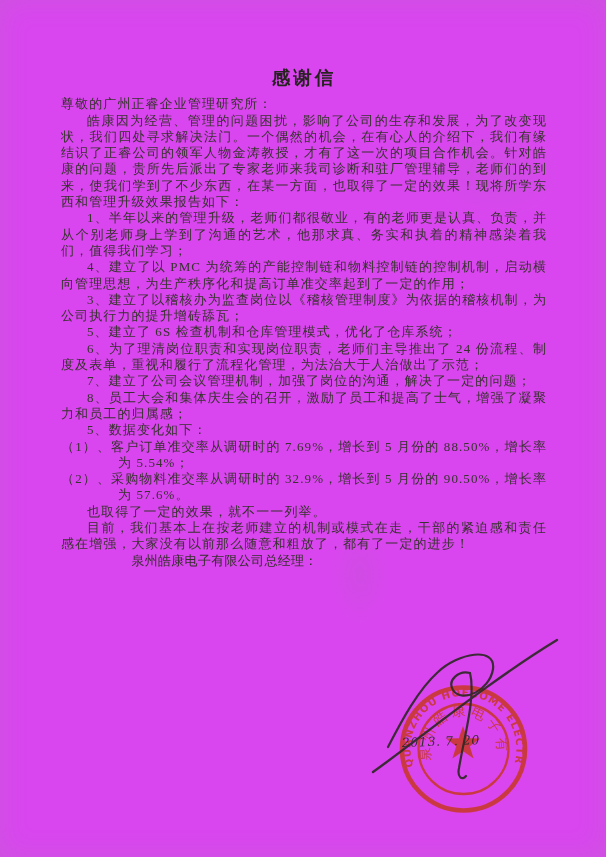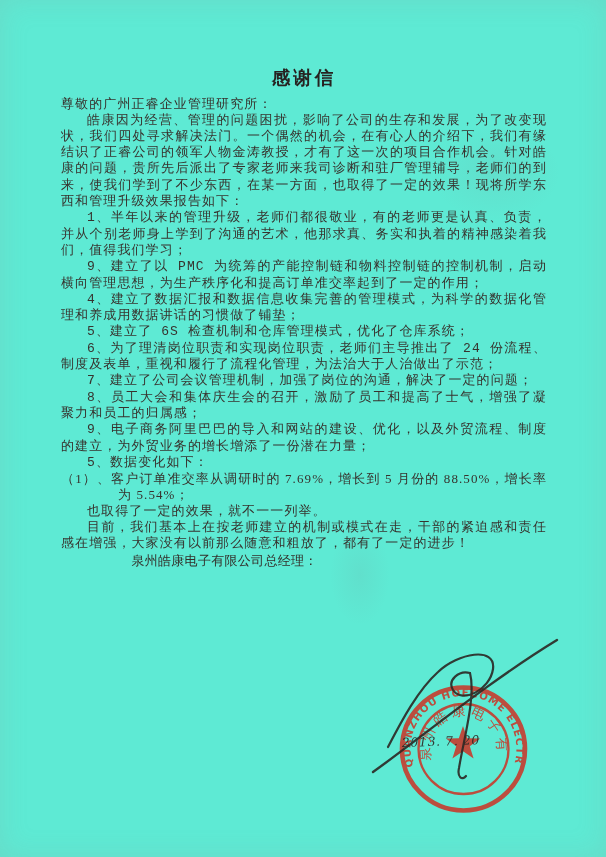--- a/index.html
+++ b/index.html
@@ -2,40 +2,40 @@
 <html><head>
 <meta charset="utf-8">
 <style>
   html,body{margin:0;padding:0;}
   body{
     width:606px;height:857px;position:relative;overflow:hidden;
     background:#f5f4f2;
     font-family:"Liberation Serif","DejaVu Serif",serif;
   }
   .page{
-    position:absolute;inset:0;background:#5eead4;overflow:hidden;
+    position:absolute;inset:0;background:#d946ef;overflow:hidden;
     box-shadow:inset 0 0 28px rgba(150,148,142,.18);
   }
   .smudge{position:absolute;pointer-events:none;}
   .smudge-a{left:430px;top:125px;width:130px;height:95px;
     background:radial-gradient(closest-side,rgba(125,125,130,.10),rgba(125,125,130,0));}
   .smudge-b{left:330px;top:525px;width:60px;height:100px;
     background:radial-gradient(closest-side,rgba(120,120,125,.09),rgba(120,120,125,0));}
   .letter{
     position:absolute;left:61px;top:70px;width:486px;
     color:#37332e;font-size:13px;line-height:16.3px;letter-spacing:1.1px;
     text-align:justify;
   }
   .letter h1{
     font-size:18.5px;font-weight:bold;letter-spacing:3px;text-align:center;
     color:#262220;margin:0 0 10px 0;
   }
   .letter p{margin:0;}
   .salutation{text-indent:0;}
-  .para{text-indent:2em;font-family:Liberation Mono, monospace;}
+  .para{text-indent:2em;}
   .sub{padding-left:57px;text-indent:-57px;}
   .signature{
     margin-top:24px;text-align:center;padding-right:159px;
     letter-spacing:0.3px;color:#332f2a;
   }
   .seal-area{position:absolute;left:360px;top:620px;}
   .seal-area text{font-family:"DejaVu Sans","Liberation Sans",sans-serif;}
   .seal-zh{font-family:"Liberation Serif","DejaVu Serif",serif !important;}
   .hand-date{font-family:"DejaVu Serif","Liberation Serif",serif !important;font-style:italic;}
 </style>
@@ -45,29 +45,29 @@
 <div class="page">
 
   <div class="smudge smudge-a"></div>
   <div class="smudge smudge-b"></div>
 
   <main class="letter">
     <h1>感谢信</h1>
     <p class="salutation">尊敬的广州正睿企业管理研究所：</p>
     <p class="para">皓康因为经营、管理的问题困扰，影响了公司的生存和发展，为了改变现状，我们四处寻求解决法门。一个偶然的机会，在有心人的介绍下，我们有缘结识了正睿公司的领军人物金涛教授，才有了这一次的项目合作机会。针对皓康的问题，贵所先后派出了专家老师来我司诊断和驻厂管理辅导，老师们的到来，使我们学到了不少东西，在某一方面，也取得了一定的效果！现将所学东西和管理升级效果报告如下：</p>
     <p class="para">1、半年以来的管理升级，老师们都很敬业，有的老师更是认真、负责，并从个别老师身上学到了沟通的艺术，他那求真、务实和执着的精神感染着我们，值得我们学习；</p>
-    <p class="para">9、建立了以 PMC 为统筹的产能控制链和物料控制链的控制机制，启动横向管理思想，为生产秩序化和提高订单准交率起到了一定的作用；</p>
-    <p class="para">4、建立了数据汇报和数据信息收集完善的管理模式，为科学的数据化管理和养成用数据讲话的习惯做了铺垫；</p>
+    <p class="para">4、建立了以 PMC 为统筹的产能控制链和物料控制链的控制机制，启动横向管理思想，为生产秩序化和提高订单准交率起到了一定的作用；</p>
+    <p class="para">3、建立了以稽核办为监查岗位以《稽核管理制度》为依据的稽核机制，为公司执行力的提升增砖舔瓦；</p>
     <p class="para">5、建立了 6S 检查机制和仓库管理模式，优化了仓库系统；</p>
     <p class="para">6、为了理清岗位职责和实现岗位职责，老师们主导推出了 24 份流程、制度及表单，重视和履行了流程化管理，为法治大于人治做出了示范；</p>
     <p class="para">7、建立了公司会议管理机制，加强了岗位的沟通，解决了一定的问题；</p>
     <p class="para">8、员工大会和集体庆生会的召开，激励了员工和提高了士气，增强了凝聚力和员工的归属感；</p>
-    <p class="para">9、电子商务阿里巴巴的导入和网站的建设、优化，以及外贸流程、制度的建立，为外贸业务的增长增添了一份潜在力量；</p>
     <p class="para">5、数据变化如下：</p>
     <p class="sub">（1）、客户订单准交率从调研时的 7.69%，增长到 5 月份的 88.50%，增长率为 5.54%；</p>
+    <p class="sub">（2）、采购物料准交率从调研时的 32.9%，增长到 5 月份的 90.50%，增长率为 57.6%。</p>
     <p class="para">也取得了一定的效果，就不一一列举。</p>
     <p class="para">目前，我们基本上在按老师建立的机制或模式在走，干部的紧迫感和责任感在增强，大家没有以前那么随意和粗放了，都有了一定的进步！</p>
     <p class="signature">泉州皓康电子有限公司总经理：</p>
   </main>
 
   <svg class="seal-area" width="246" height="237" viewBox="0 0 246 237">
     <g opacity="0.88">
       <circle cx="103.5" cy="129" r="61.5" fill="none" stroke="#c9382a" stroke-width="4.6"></circle>
       <circle cx="103.5" cy="129" r="45" fill="none" stroke="#c9382a" stroke-width="2.3"></circle>
       <path id="arcEn" d="M 53.4 146.3 A 53 53 0 1 1 153.6 146.3" fill="none"></path>

